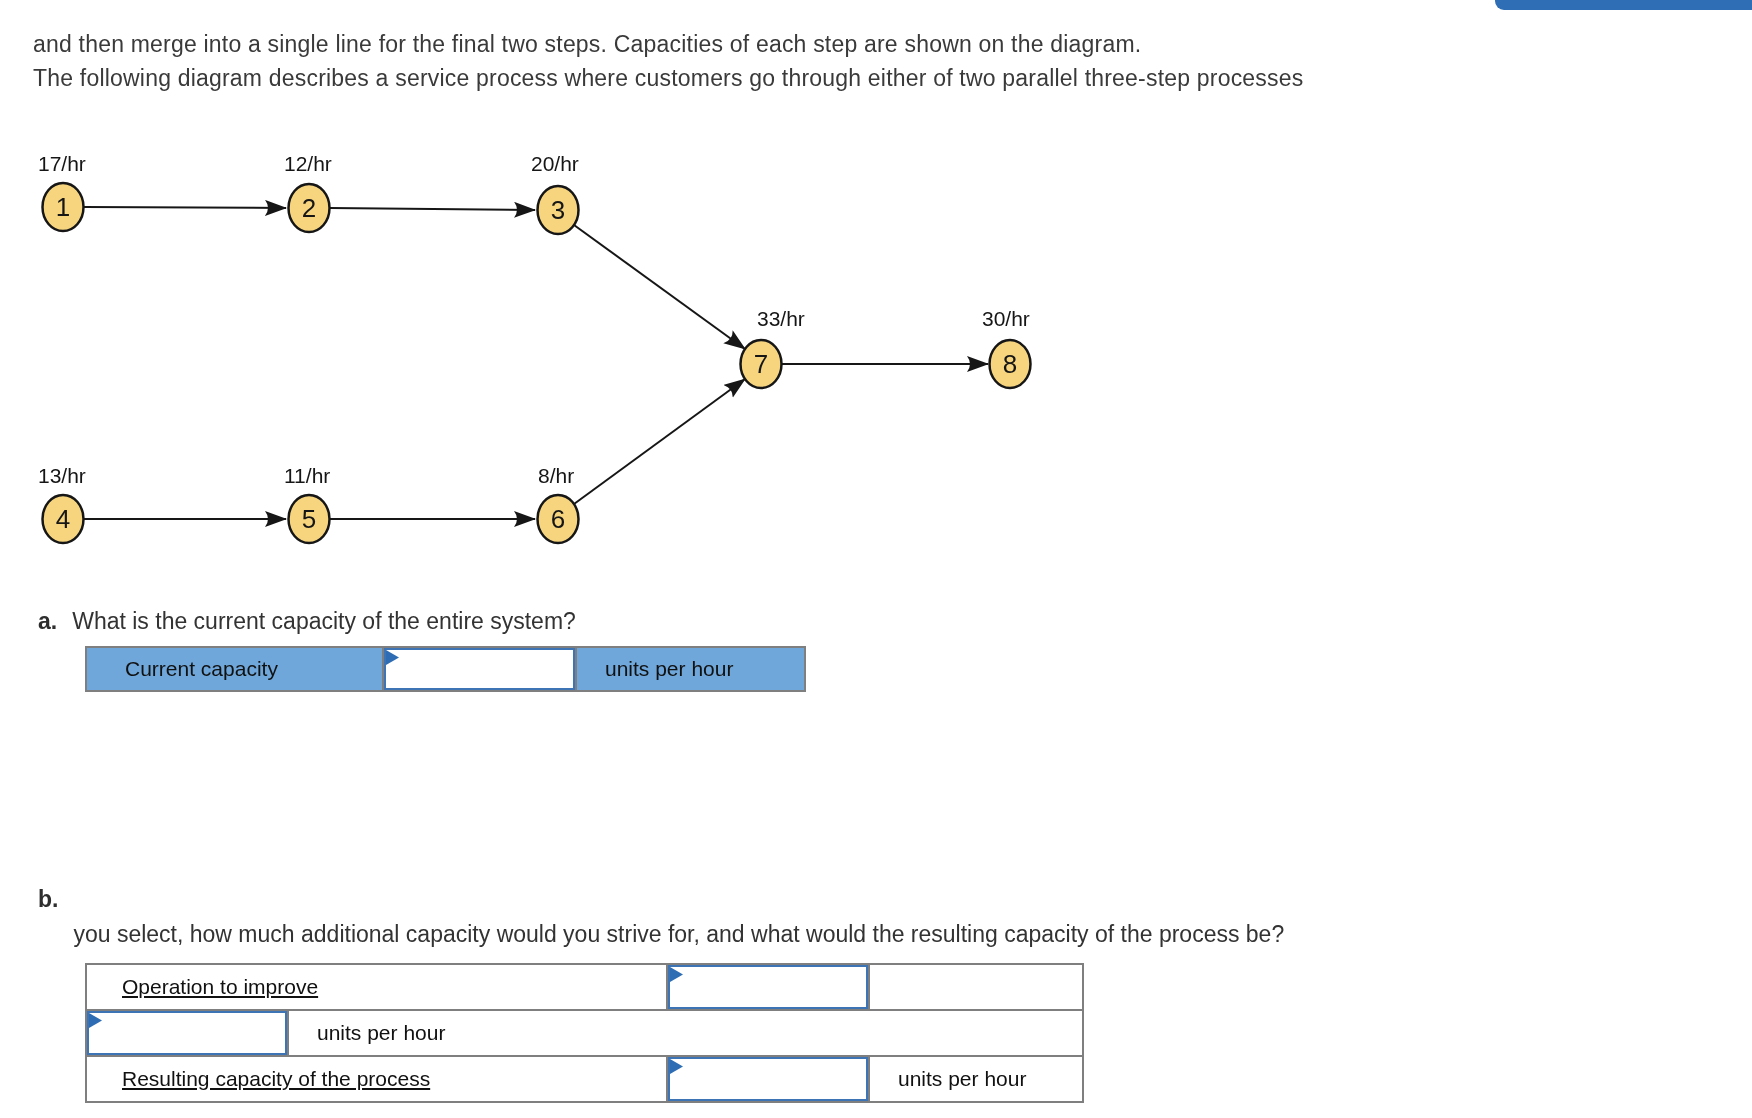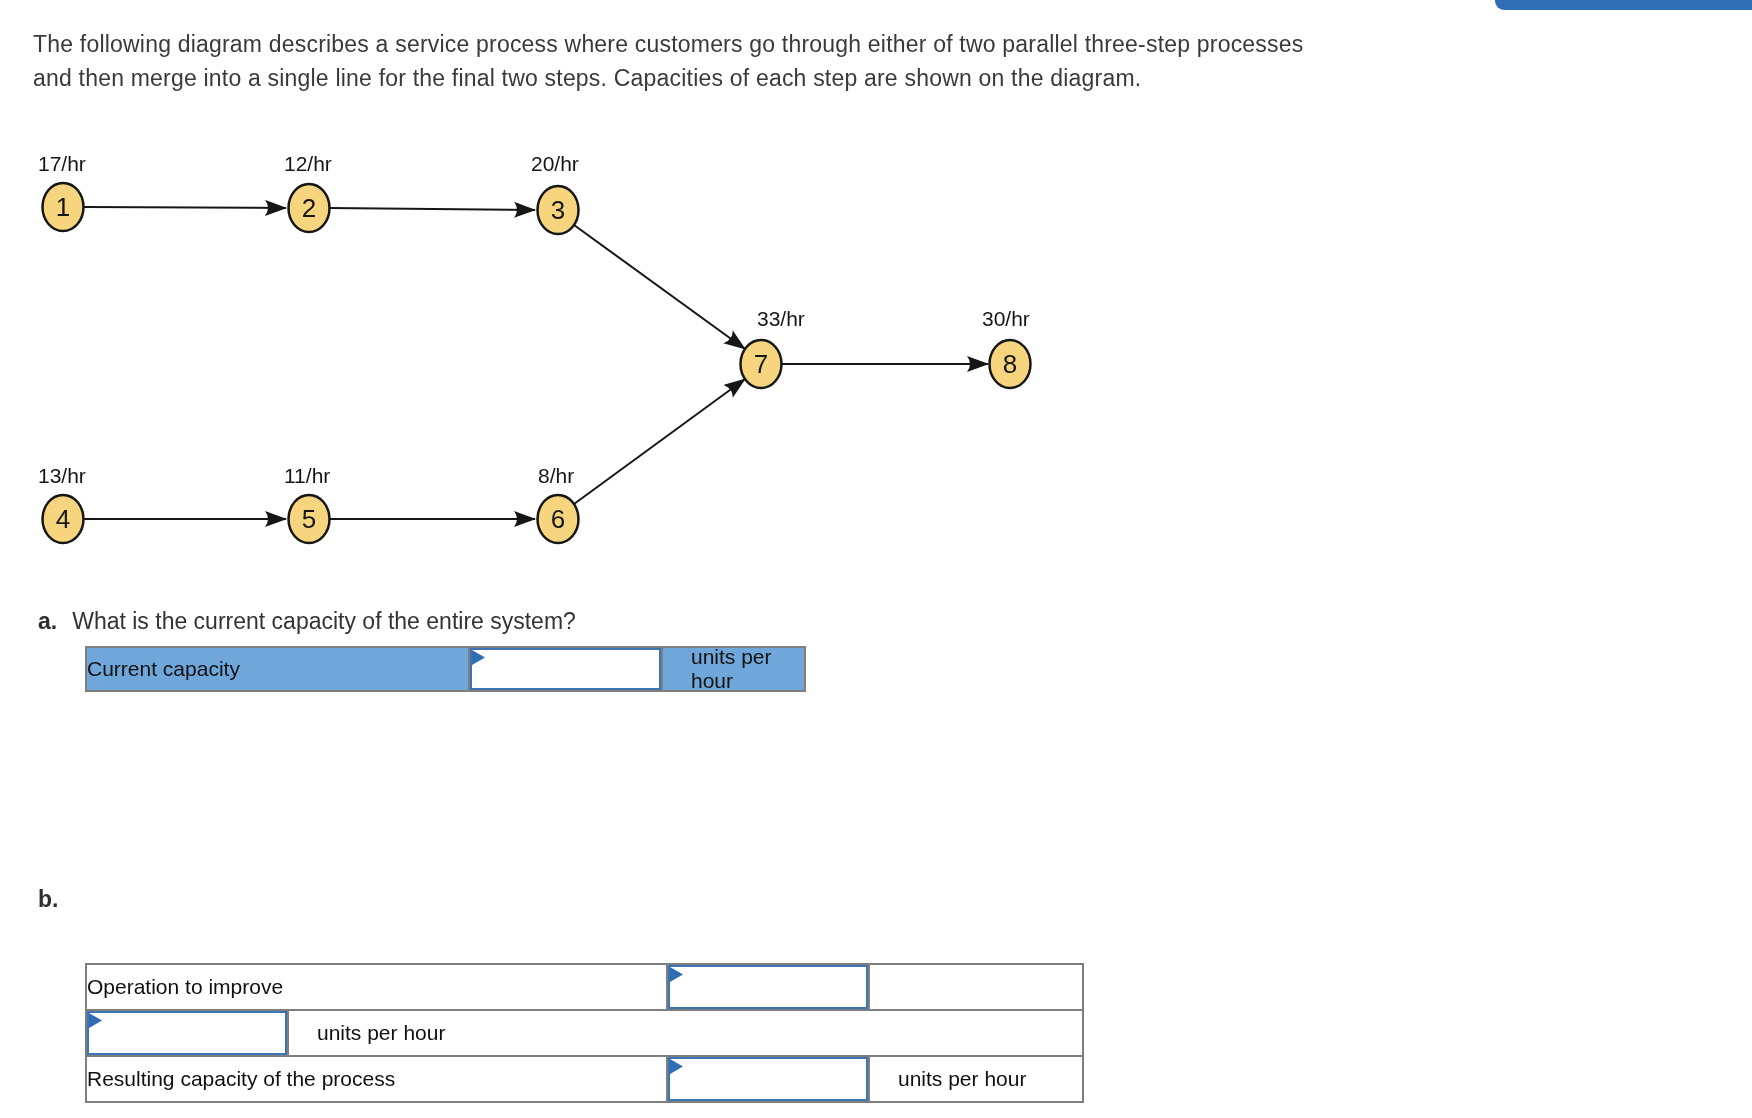--- a/index.html
+++ b/index.html
@@ -76,21 +76,22 @@
     top: 646px;
     width: 721px;
     height: 46px;
     box-sizing: border-box;
     border: 2px solid #7f7f7f;
     background: #6fa7da;
     display: flex;
   }
   .table-a .label-cell {
     box-sizing: border-box;
-    width: 383px;
+    width: 297px;
+    padding-left: 38px;
     font-size: 21px;
     color: #111111;
     display: flex;
     align-items: center;
     border-right: 2px solid #7f7f7f;
   }
   .table-a .input-cell {
     box-sizing: border-box;
     width: 193px;
     position: relative;
@@ -143,44 +144,46 @@
     height: 44px;
     border-bottom: 2px solid #7f7f7f;
   }
   .table-b .row:last-child {
     border-bottom: none;
     justify-content: space-between;
   }
   .table-b .label-cell {
     box-sizing: border-box;
     width: 581px;
+    padding-left: 35px;
     font-size: 21px;
     color: #111111;
     display: flex;
     align-items: center;
     border-right: 2px solid #7f7f7f;
+    text-decoration: underline;
   }
   .table-b .input-cell {
     box-sizing: border-box;
     width: 202px;
     position: relative;
     background: #ffffff;
     border-right: 2px solid #7f7f7f;
   }
 </style>
 </head>
 <body>
 
 <div id="page">
 
   <div class="accent-bar"></div>
 
   <div class="intro">
+    <div>and then merge into a single line for the final two steps. Capacities of each step are shown on the diagram.</div>
     <div>The following diagram describes a service process where customers go through either of two parallel three-step processes</div>
-    <div>and then merge into a single line for the final two steps. Capacities of each step are shown on the diagram.</div>
   </div>
 
   <svg class="diagram" width="1100" height="440" viewBox="0 0 1100 440">
     <defs>
       <marker id="arrow" markerUnits="userSpaceOnUse" markerWidth="26" markerHeight="18" refX="21" refY="8" orient="auto">
         <path d="M0,0 L22,8 L0,16 Q6,8 0,0 Z" fill="#161616"></path>
       </marker>
     </defs>
 
     <line x1="84" y1="69" x2="286" y2="70" stroke="#161616" stroke-width="2" marker-end="url(#arrow)"></line>
@@ -247,20 +250,21 @@
         <polygon points="0,0 13,7.5 0,15" fill="#2e6db4"></polygon>
       </svg>
     </div>
     <div class="unit-cell">units per hour</div>
   </div>
 
   <div class="question" style="top: 882px;">
     <span class="q-marker">b.</span>
     <span>
       <br>
+      <span>you select, how much additional capacity would you strive for, and what would the resulting capacity of the process be?</span>
     </span>
   </div>
 
   <div class="table-b">
 
     <div class="row">
       <div class="label-cell">Operation to improve</div>
       <div class="input-cell">
         <input class="answer-box" type="text" value="" style="">
         <svg class="flag" viewBox="0 0 14 16">

